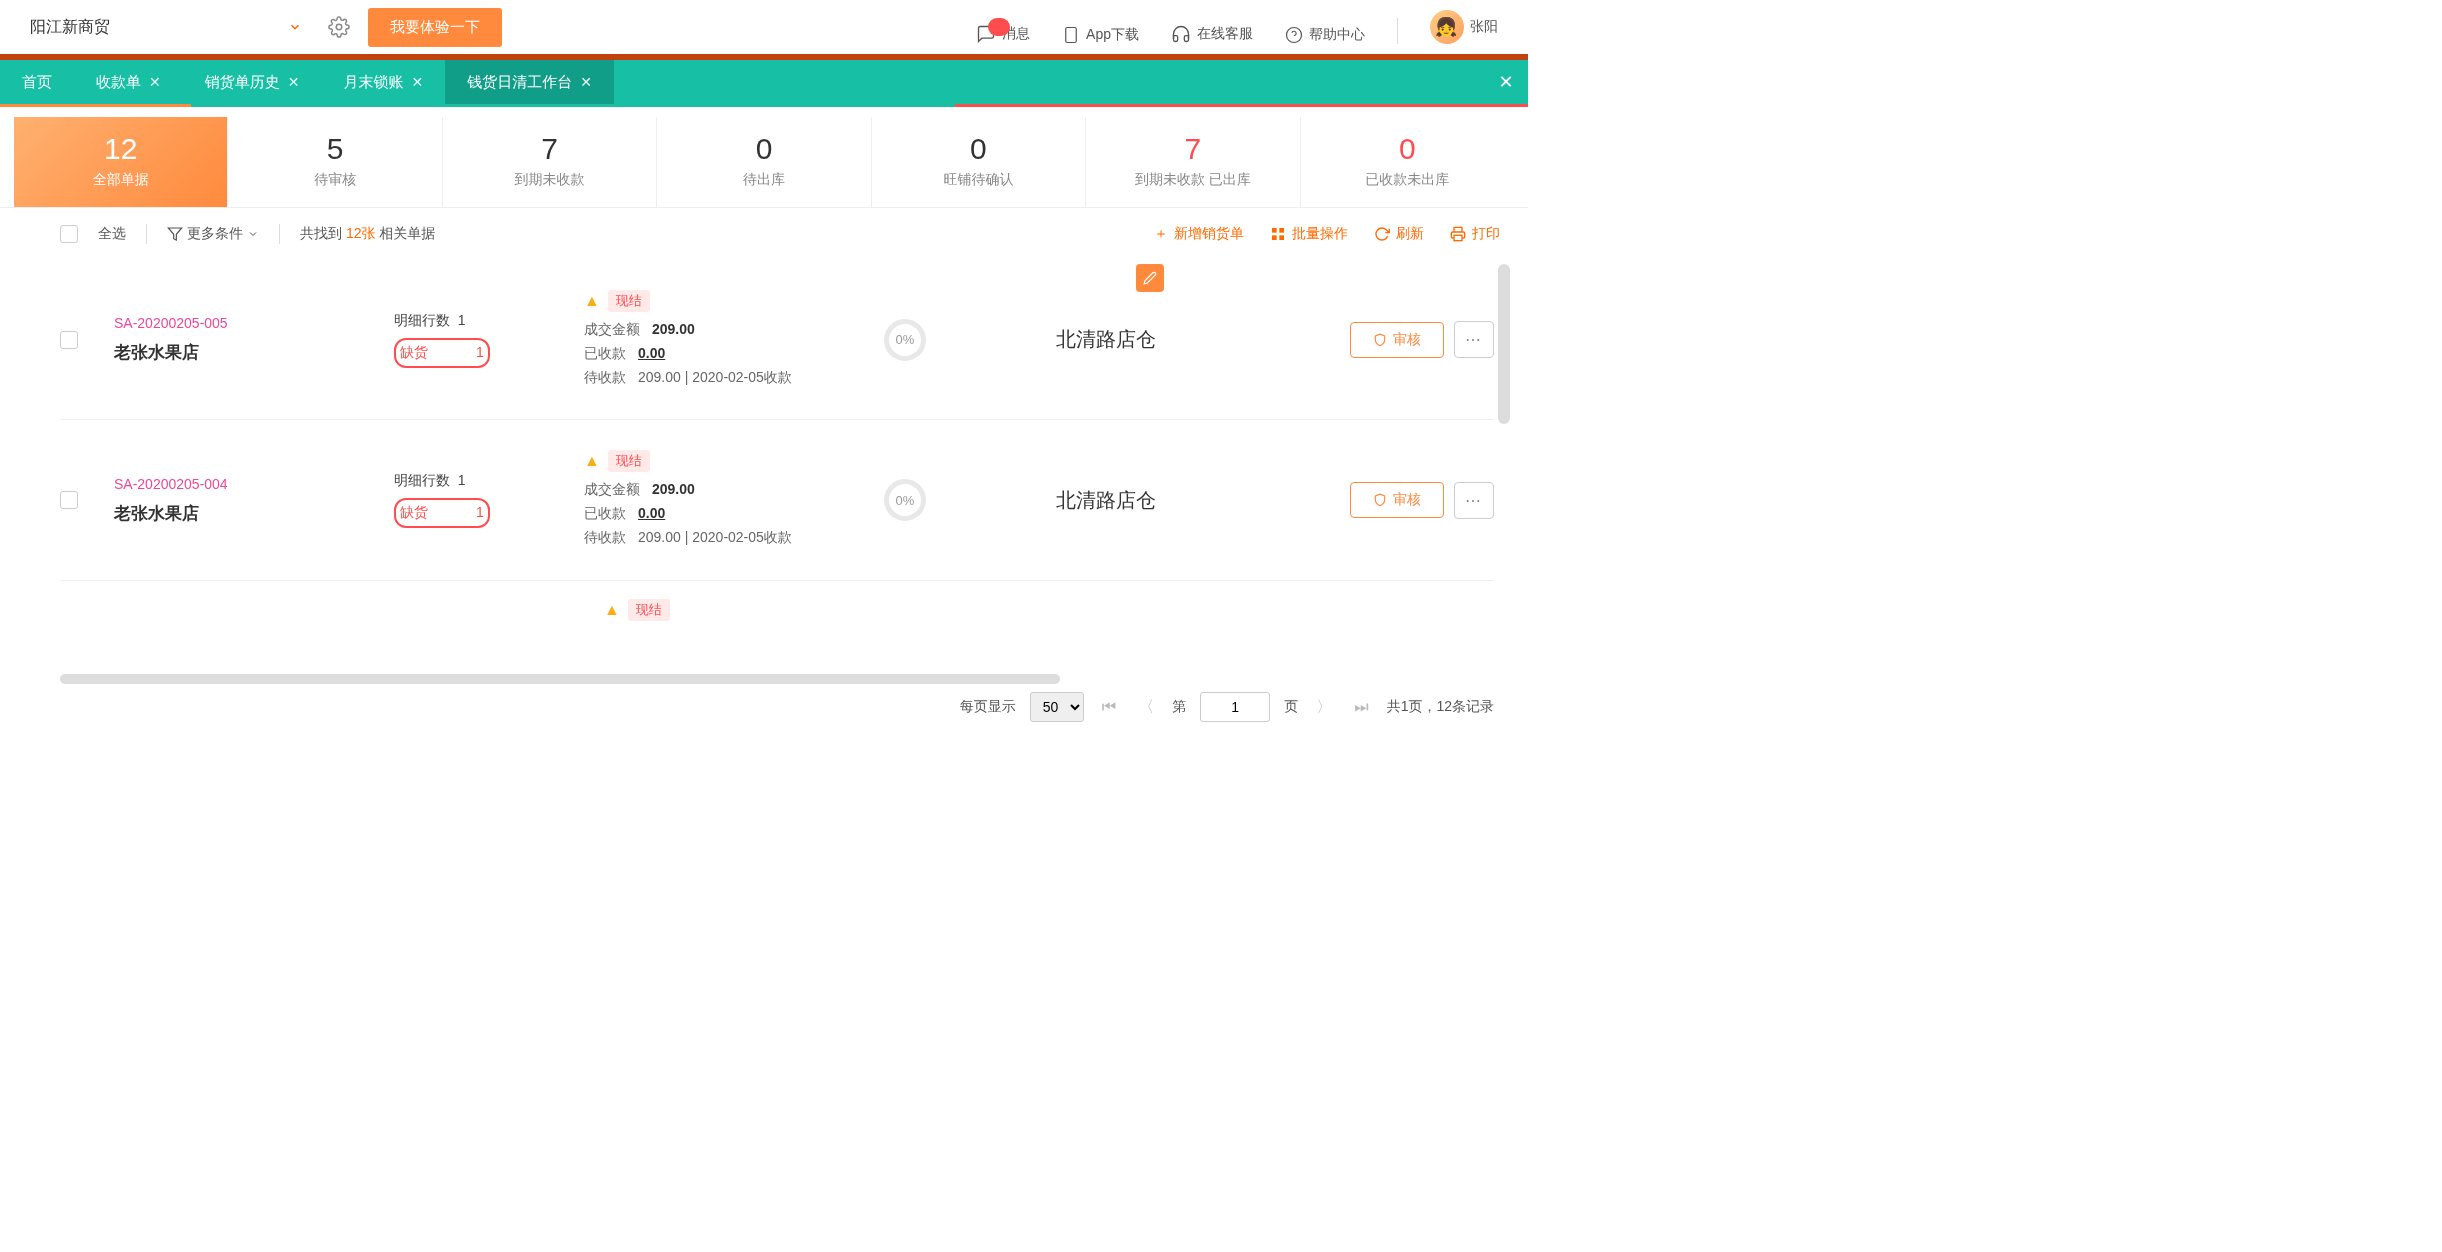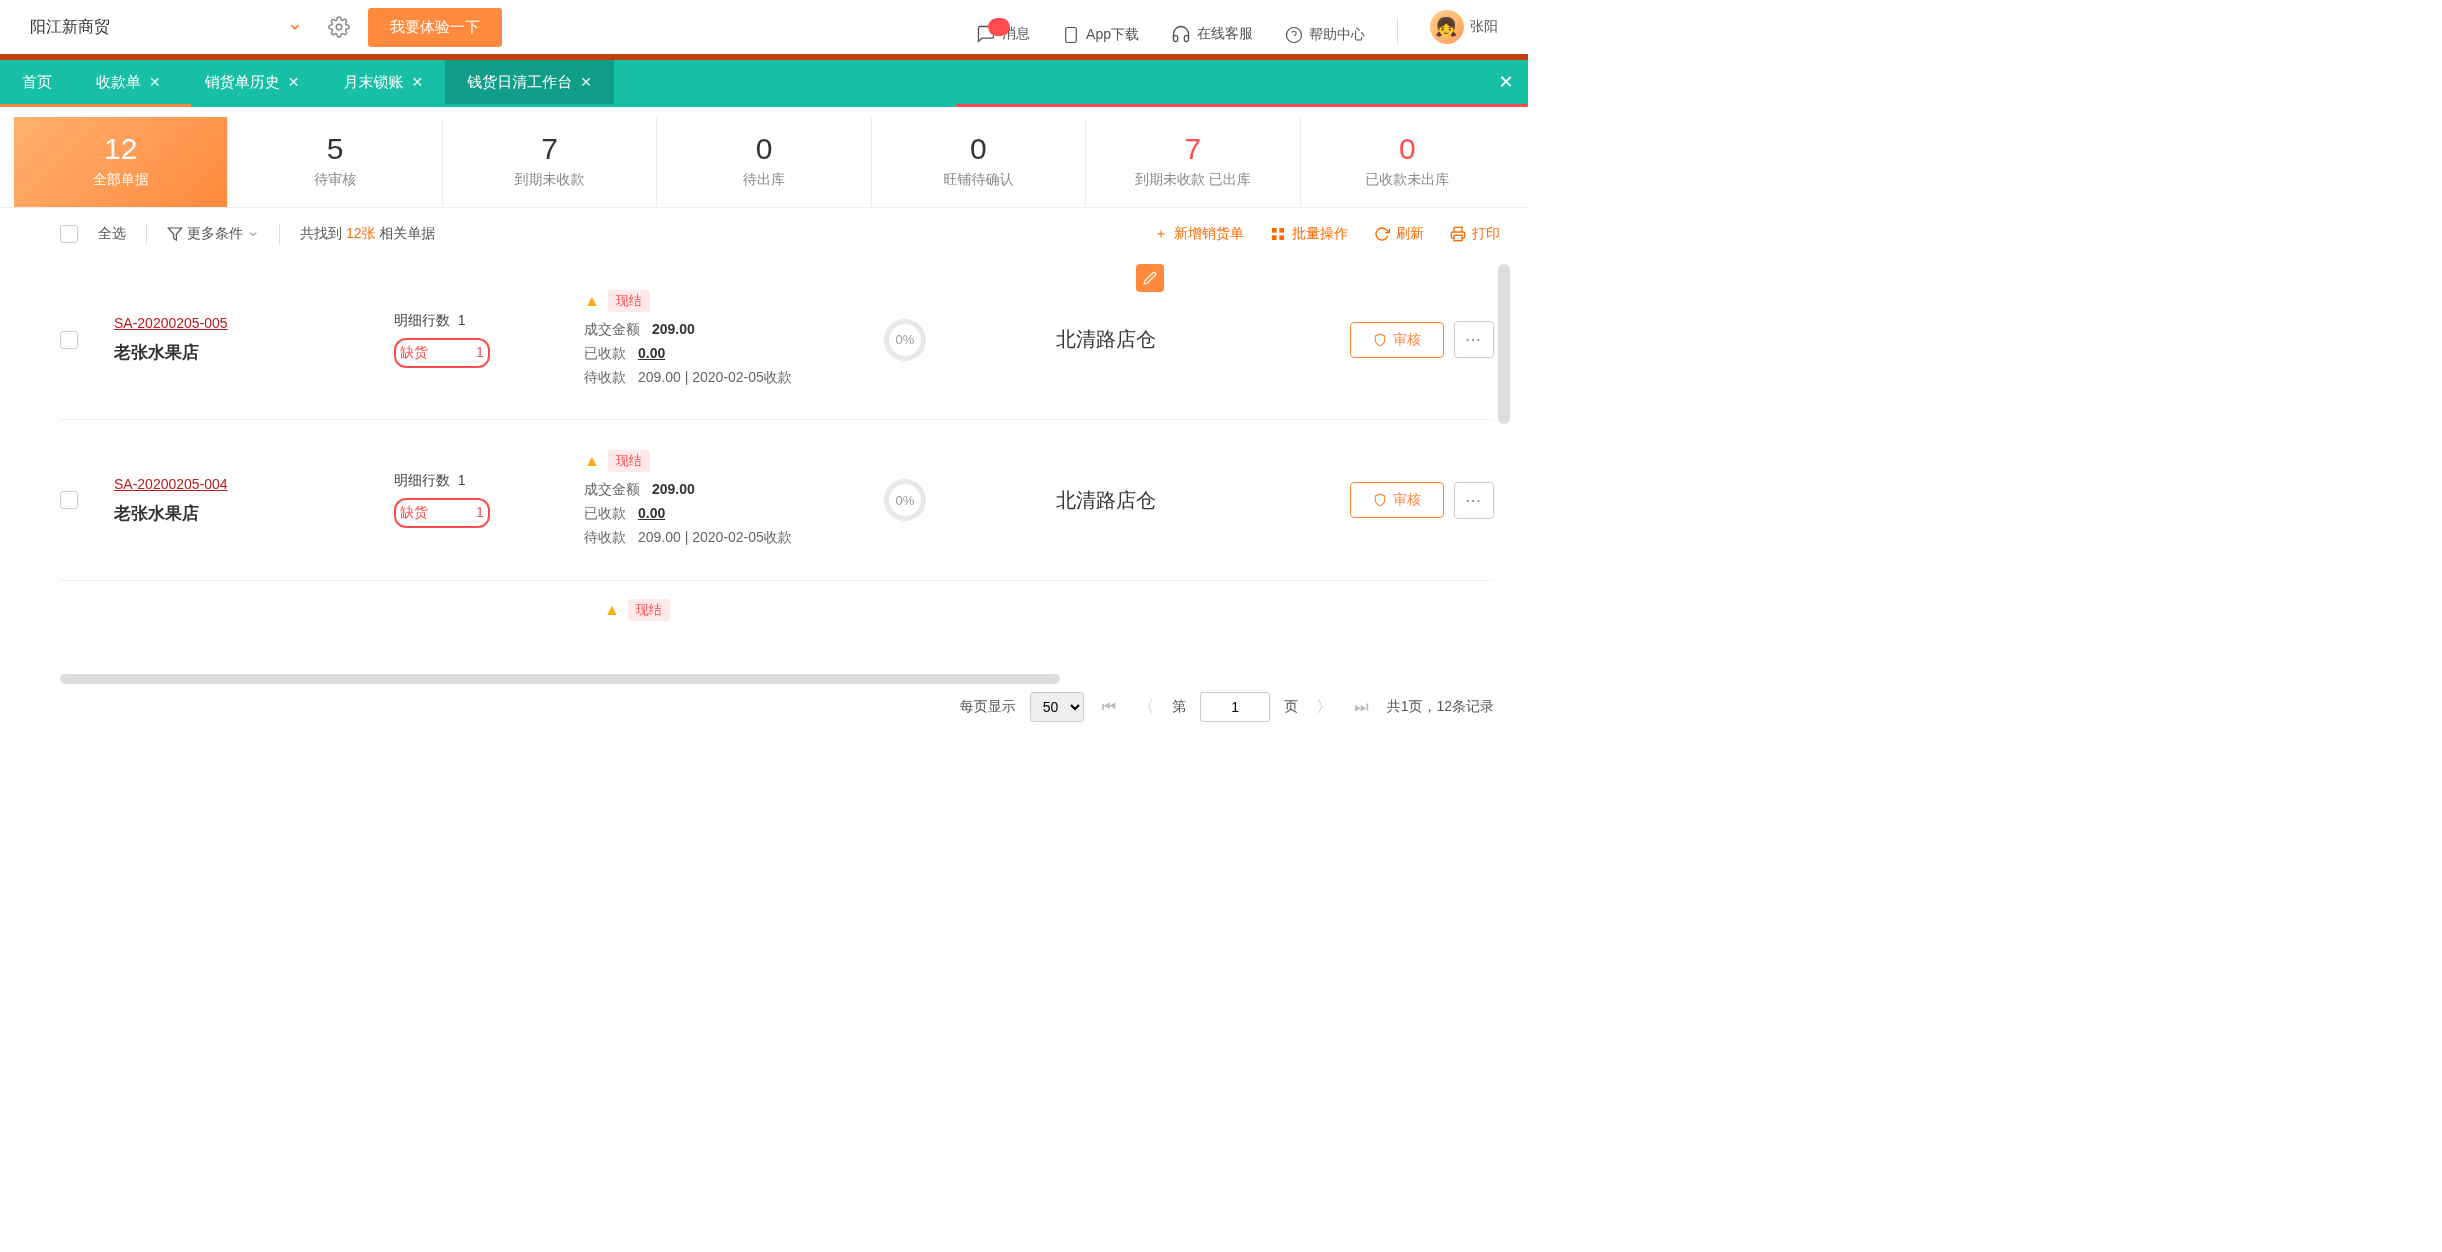--- a/index.html
+++ b/index.html
@@ -35,21 +35,21 @@
 .vsep{width:1px;height:20px;background:#ddd}
 .found-text .orange{color:#ff6a00}
 .toolbar-right{margin-left:auto;display:flex;align-items:center;gap:26px}
 .toolbar-right .act{display:flex;align-items:center;gap:6px;cursor:pointer}
 .act.orange{color:#ff6a00}
 .list-area{position:relative;padding:0 34px 0 60px;height:410px;overflow:hidden}
 .scrollbar{position:absolute;right:18px;top:4px;width:12px;height:160px;background:#ddd;border-radius:6px}
 .row{display:flex;align-items:center;padding:30px 0;border-bottom:1px solid #f0f0f0;position:relative}
 .row .chk{width:18px;height:18px;border:1.5px solid #ccc;border-radius:3px;margin-right:36px;flex-shrink:0}
 .col-id{width:280px}
-.col-id .doc-no{text-decoration:underline;color:#b91c1c;font-size:14px}
+.col-id .doc-no{color:#ec4899;font-size:14px}
 .col-id .customer{font-size:17px;font-weight:600;margin-top:10px}
 .col-lines{width:190px}
 .col-lines .lines-txt{font-size:14px;color:#444;margin-bottom:8px}
 .shortage-box{border:2.5px solid #ff4d4f;border-radius:12px;padding:4px 4px;display:inline-flex;gap:48px;color:#ff4d4f;font-size:14px}
 .col-amt{width:300px;font-size:14px;color:#666}
 .amt-top{display:flex;align-items:center;gap:8px;margin-bottom:6px}
 .warn-ico{color:#faad14;font-size:16px}
 .tag-now{background:#ffe9e9;color:#ff4d4f;padding:2px 8px;border-radius:3px;font-size:13px}
 .amt-line{display:flex;gap:12px;line-height:1.7}
 .amt-line .v{color:#333;font-weight:600}

